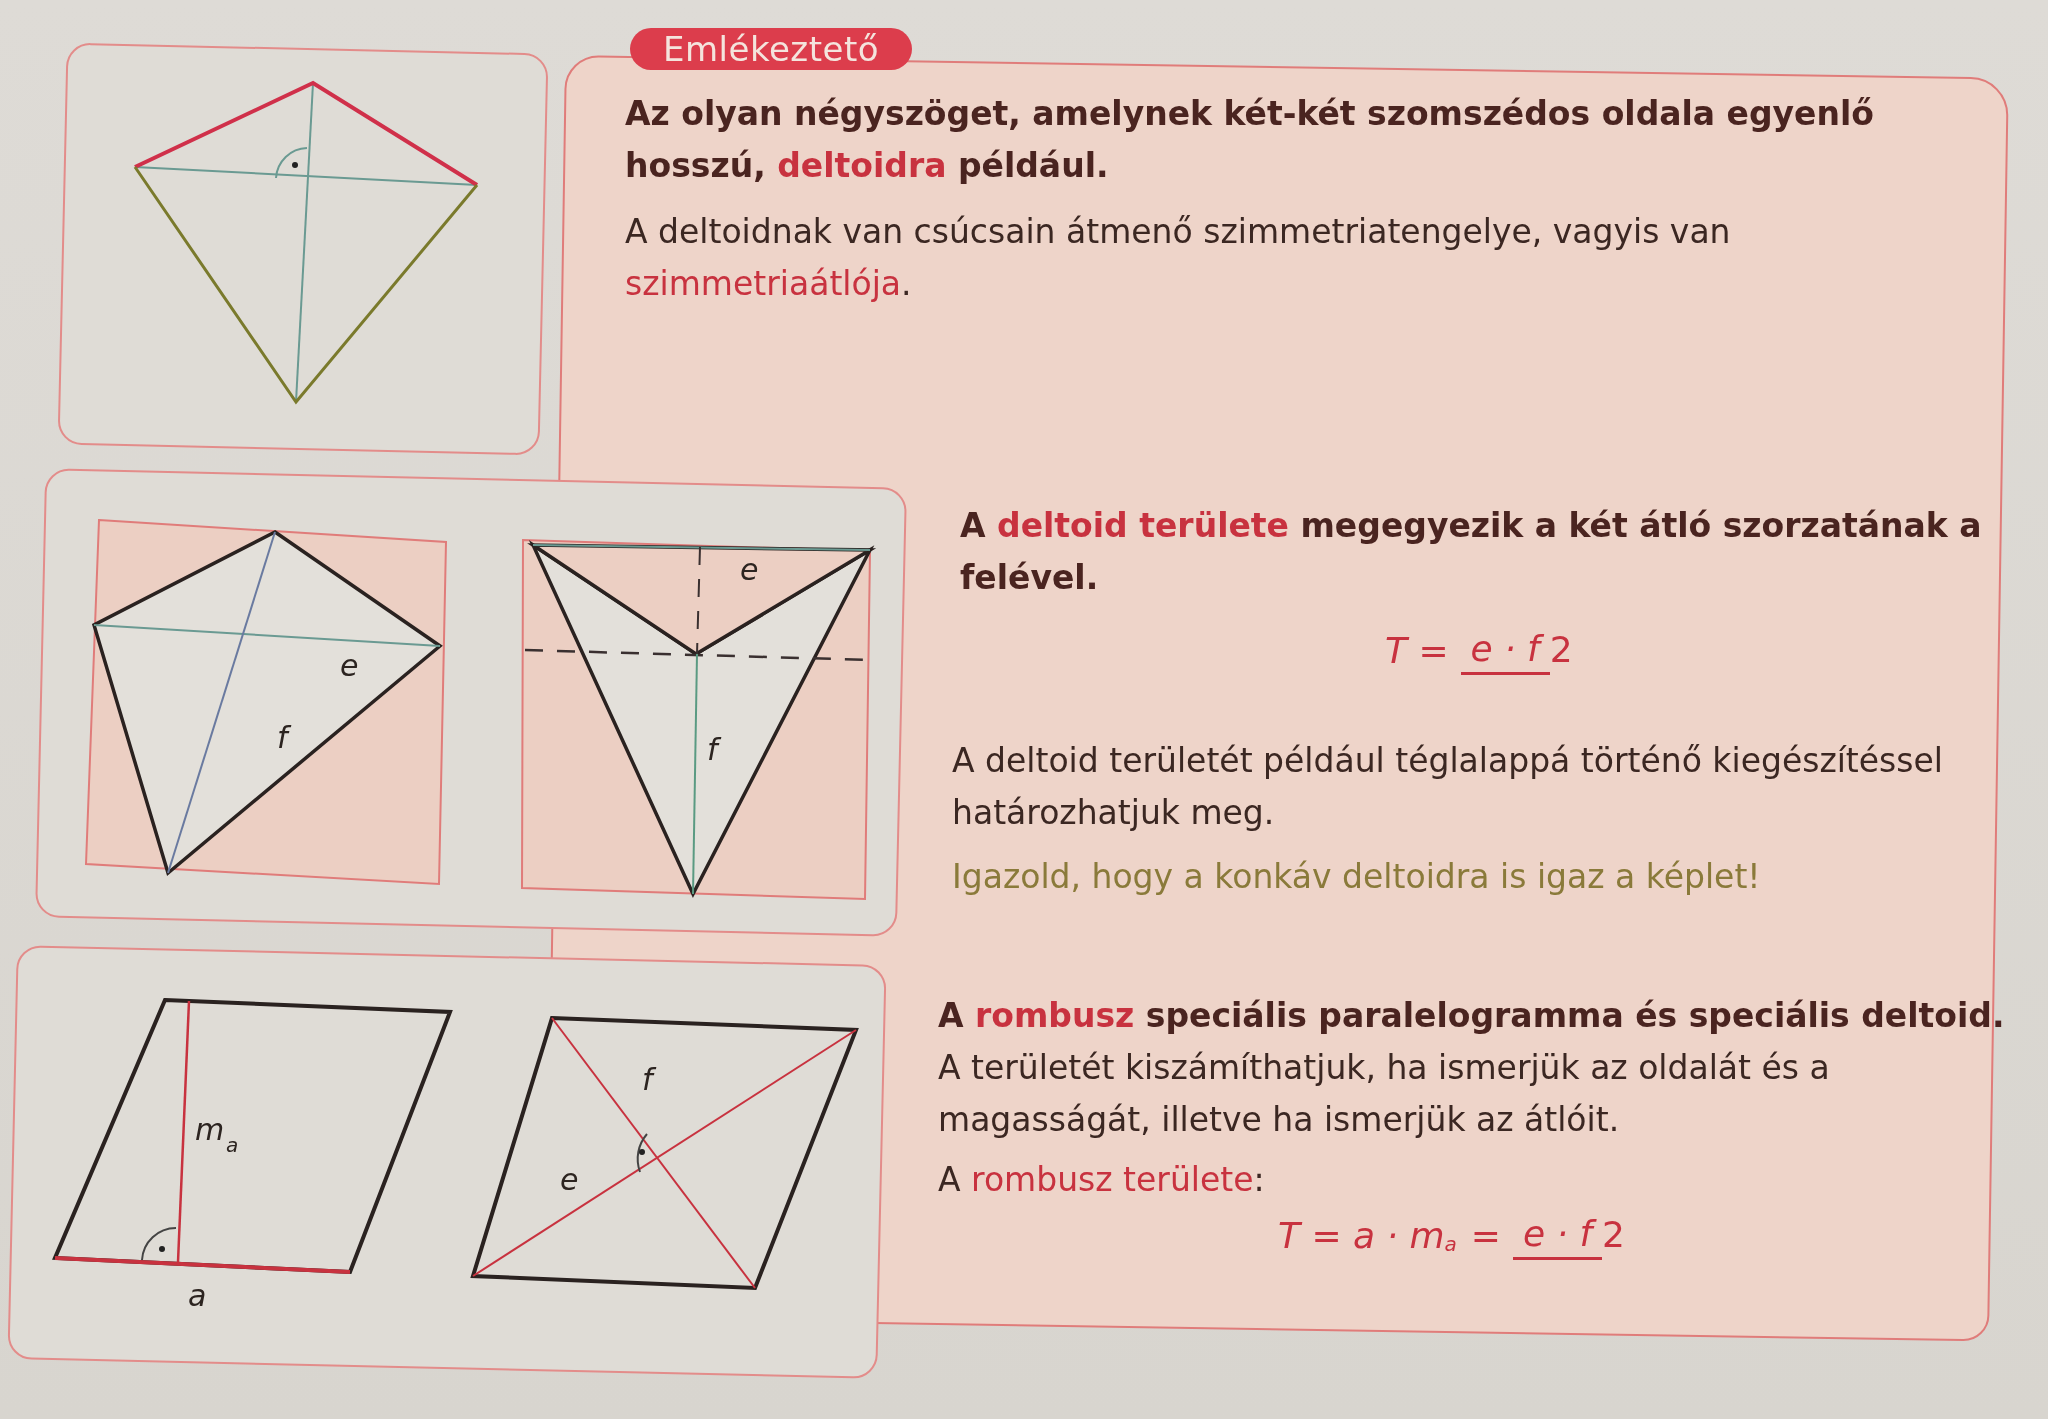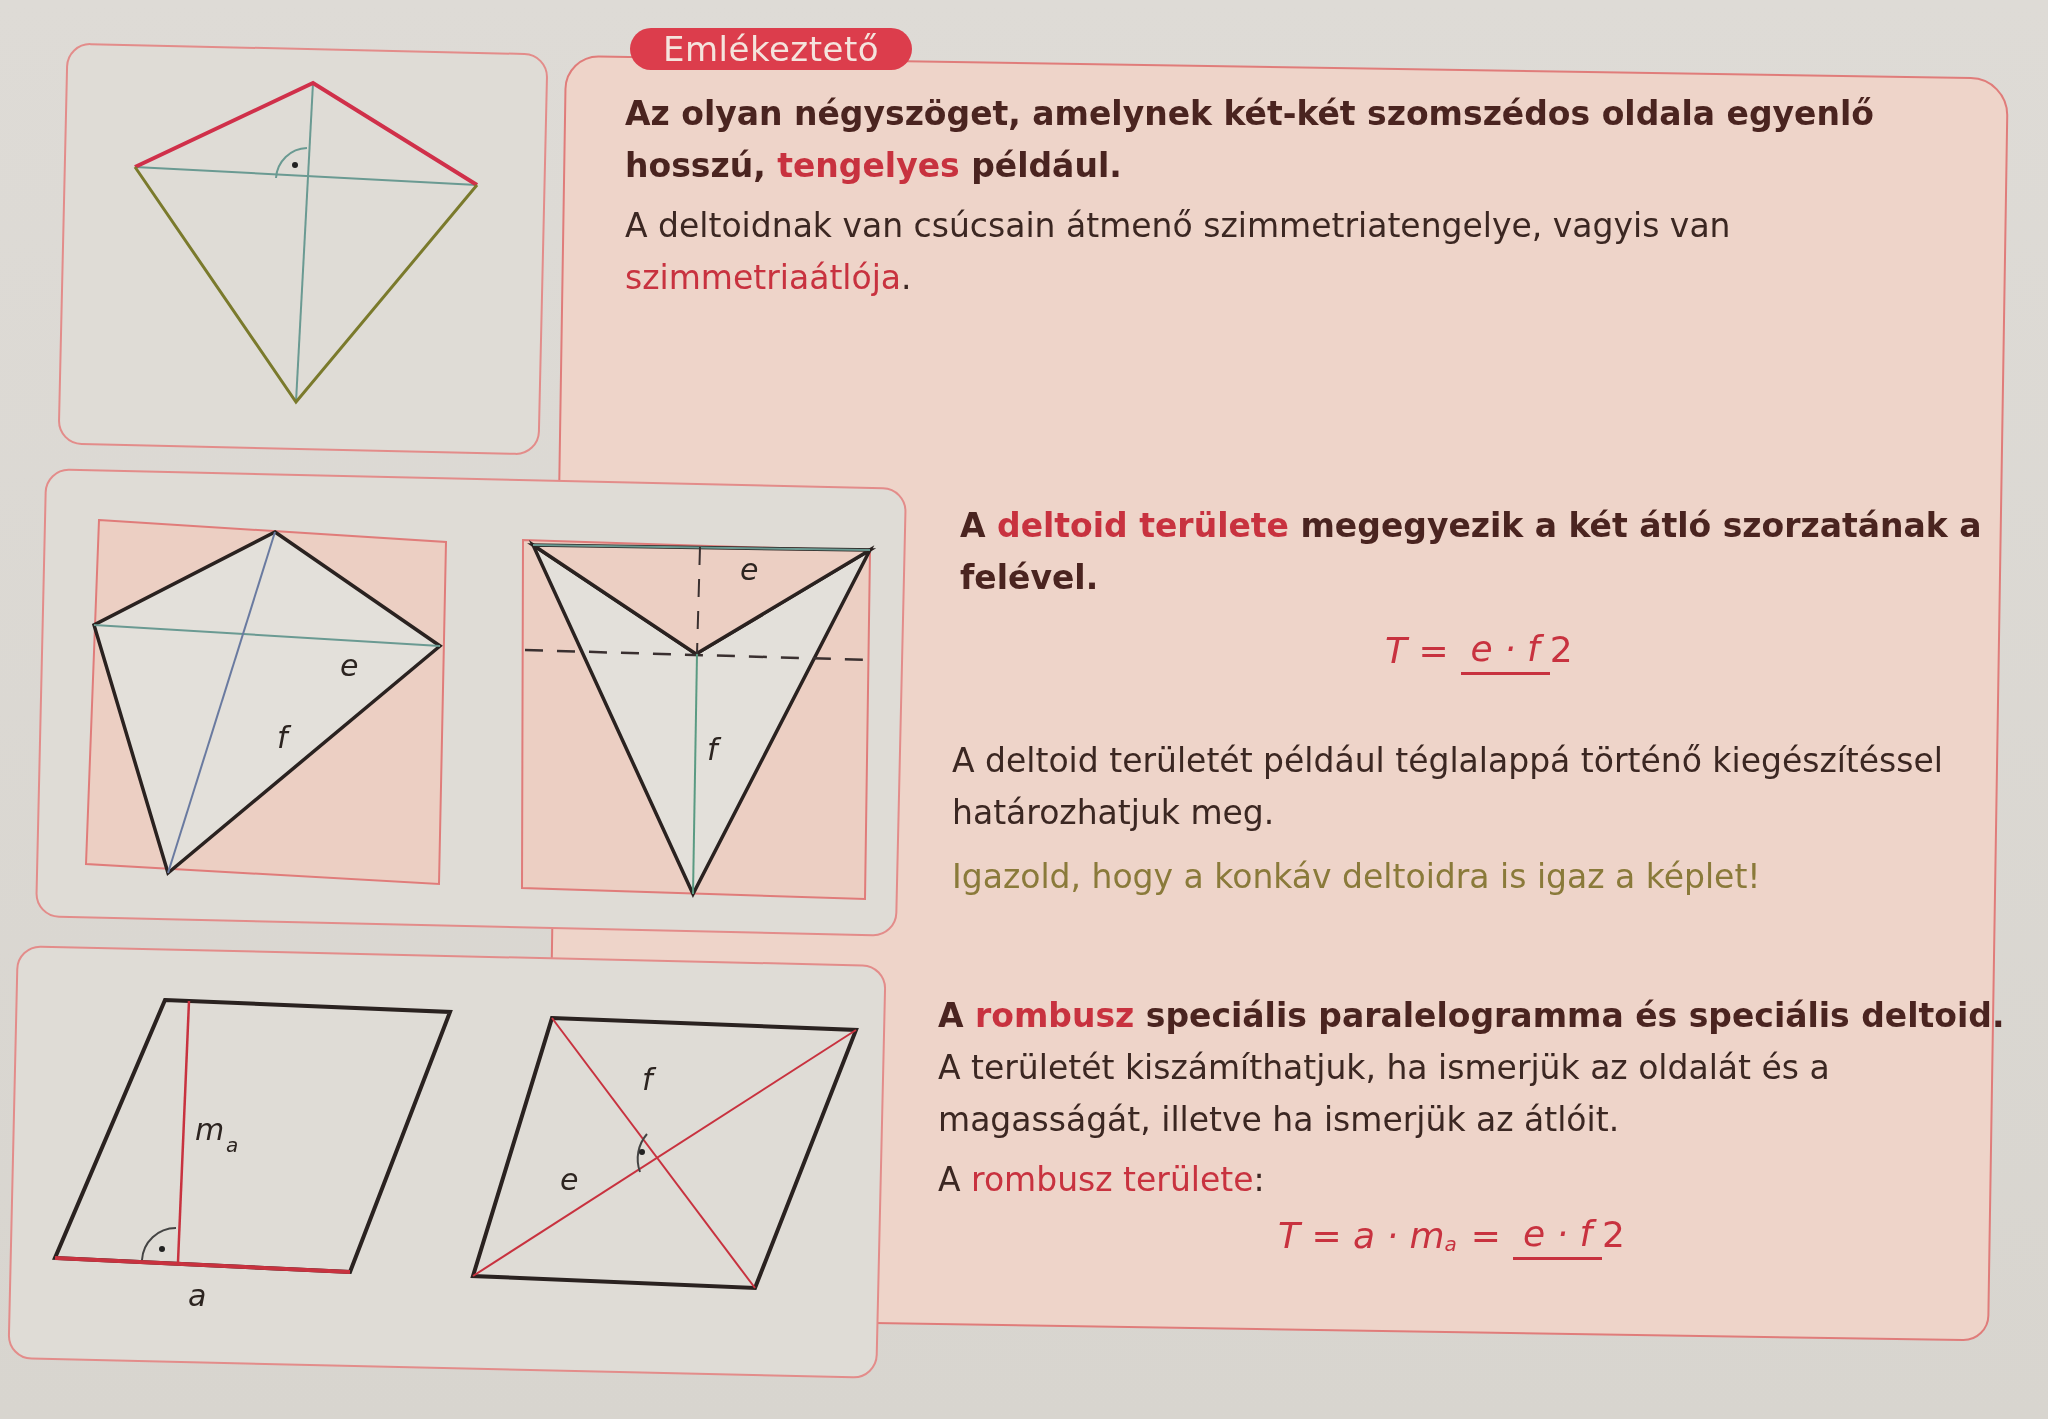--- a/index.html
+++ b/index.html
@@ -41,23 +41,23 @@
     <line x1="135" y1="167" x2="477" y2="185" stroke="#6a9a92" stroke-width="2"></line>
     <line x1="313" y1="83" x2="296" y2="402" stroke="#6a9a92" stroke-width="2"></line>
     <path d="M276 178 A 32 32 0 0 1 307 148" fill="none" stroke="#6a9a92" stroke-width="2"></path>
     <circle cx="295" cy="165" r="3" fill="#222"></circle>
     <polyline points="135,167 313,83 477,185" fill="none" stroke="#d0304a" stroke-width="4"></polyline>
     <polyline points="135,167 296,402 477,185" fill="none" stroke="#7a7a2c" stroke-width="3"></polyline>
   </svg>
 
   <div class="text" style="left:625px;top:88px;width:1395px;">
     <p class="para bold" style="color:#4a2420;">
-      <span>Az olyan négyszöget, amelynek két-két szomszédos oldala egyenlő hosszú, </span><span class="red">tengelyes</span><span> például.</span>
+      <span>Az olyan négyszöget, amelynek két-két szomszédos oldala egyenlő hosszú, </span><span class="red">deltoidra</span><span> például.</span>
     </p>
-    <p class="para" style="margin-top:8px;">
+    <p class="para" style="margin-top:14px;">
       <span>A deltoidnak van csúcsain átmenő szimmetriatengelye, vagyis van </span><span class="red">szimmetriaátlója</span><span>.</span>
     </p>
   </div>
 
   <svg style="left:0;top:0;" width="900" height="940">
     <polygon points="99,520 446,542 439,884 86,864" fill="#eccfc3" stroke="#e07c7a" stroke-width="2"></polygon>
     <polygon points="275,532 440,646 168,873 94,625" fill="#e3e0da" stroke="#2a2220" stroke-width="3.5"></polygon>
     <line x1="94" y1="625" x2="440" y2="646" stroke="#6a9a92" stroke-width="2"></line>
     <line x1="275" y1="532" x2="168" y2="873" stroke="#6a7aa0" stroke-width="2"></line>
     <text class="lbl" x="340" y="676">e</text>

